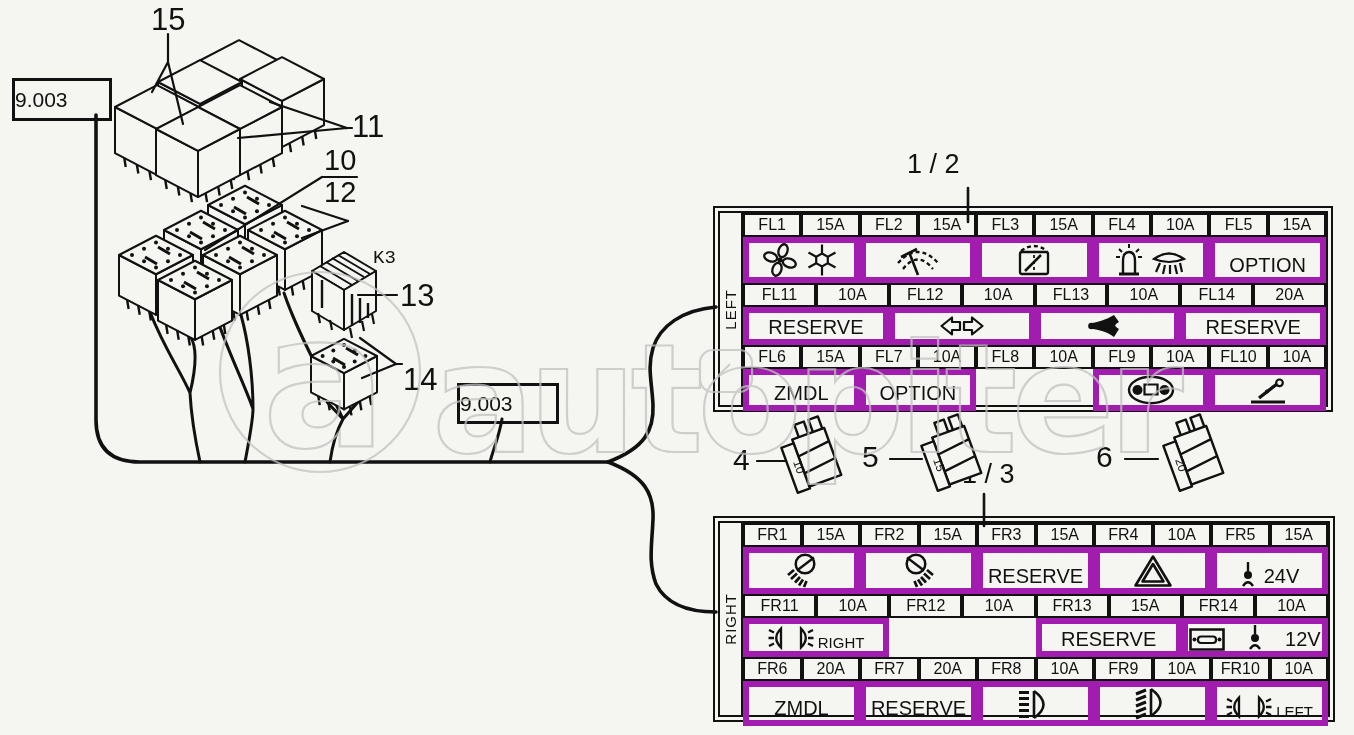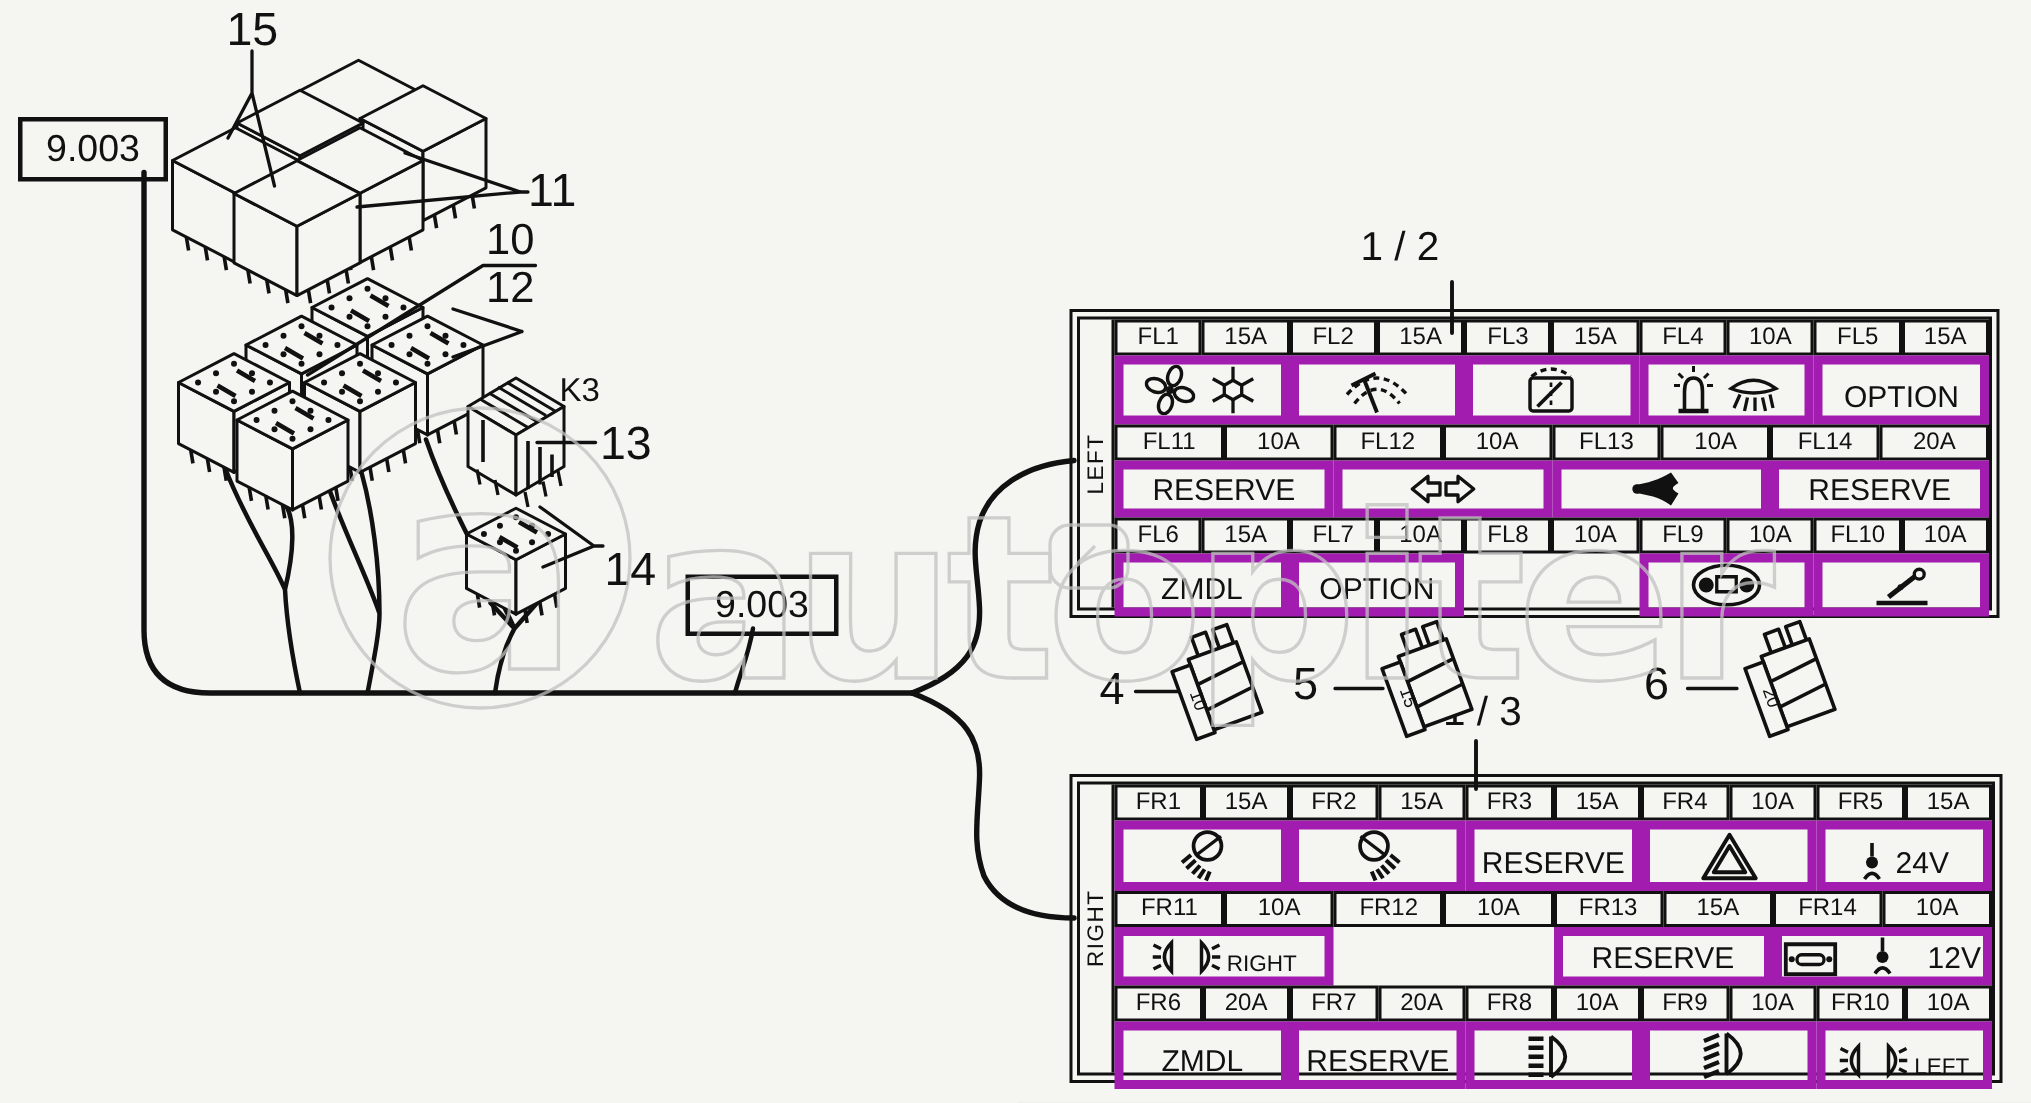--- a/index.html
+++ b/index.html
@@ -1,21 +1,21 @@
 <!DOCTYPE html>
 <html><head>
 <meta charset="utf-8">
 <style>
   html,body{margin:0;padding:0;background:#e9e9e6;}
   #page{position:relative;width:1354px;height:735px;background:#f5f5f1;overflow:hidden;
         font-family:"Liberation Sans",sans-serif;color:#111;}
   .callout{position:absolute;font-size:31px;color:#111;line-height:1;}
-  .callout.small{font-size:22px;}
-  .refbox{position:absolute;border:3px solid #111;display:flex;align-items:center;justify-content:center;
-          font-size:25px;background:transparent;}
+  .callout.small{font-size:19px;font-family:Liberation Mono, monospace;}
+  .refbox{position:absolute;border:3px solid #111;display:flex;align-items:center;
+          font-size:21px;background:transparent;}
   .kklabel{position:absolute;font-size:19px;transform:translate(-50%,-55%);z-index:4;}
   
   .panel{position:absolute;border:2px solid #111;padding:3px;box-sizing:border-box;z-index:2;}
   .pinner{border:2px solid #111;height:100%;display:flex;box-sizing:border-box;}
   .strip{width:21px;border-right:2px solid #111;display:flex;align-items:center;justify-content:center;}
   .strip span{writing-mode:vertical-rl;transform:rotate(180deg);font-size:15px;letter-spacing:1px;}
   .grid{flex:1;display:flex;flex-direction:column;}
   .rowg{flex:1;display:flex;}
   .col{flex:1;display:flex;flex-direction:column;min-width:0;}
   .hdr{display:flex;height:24px;}

